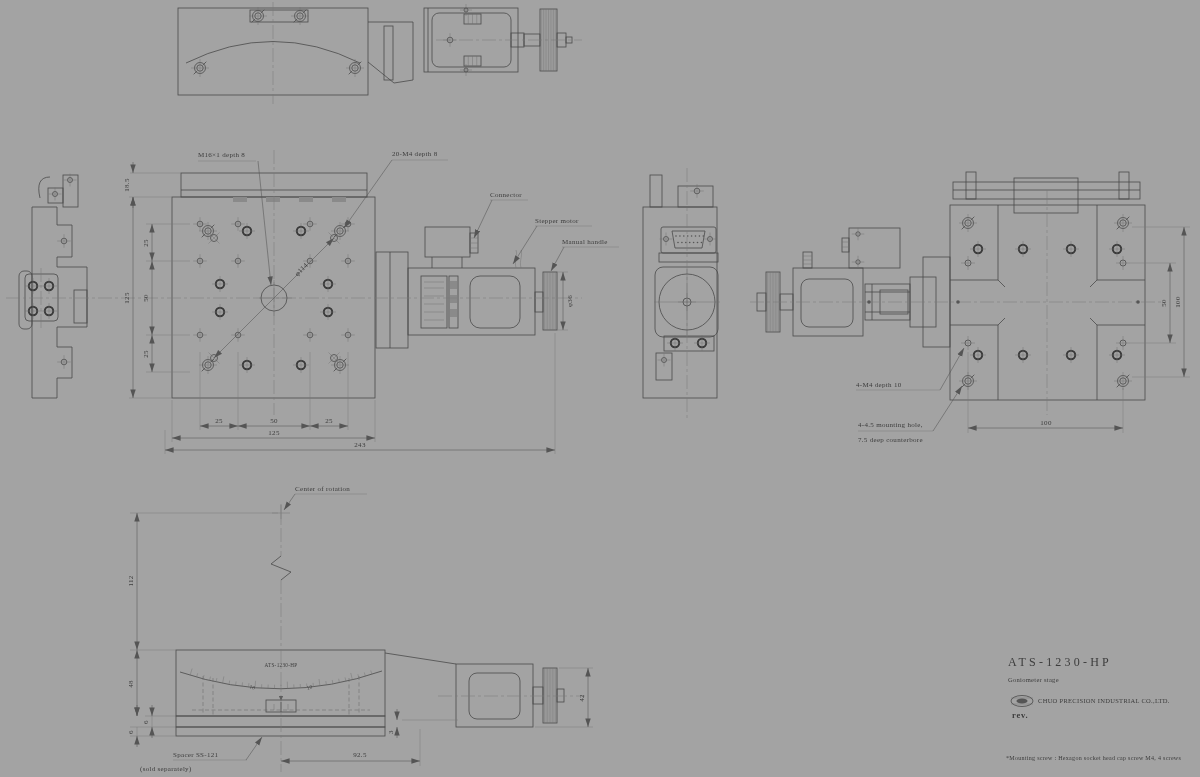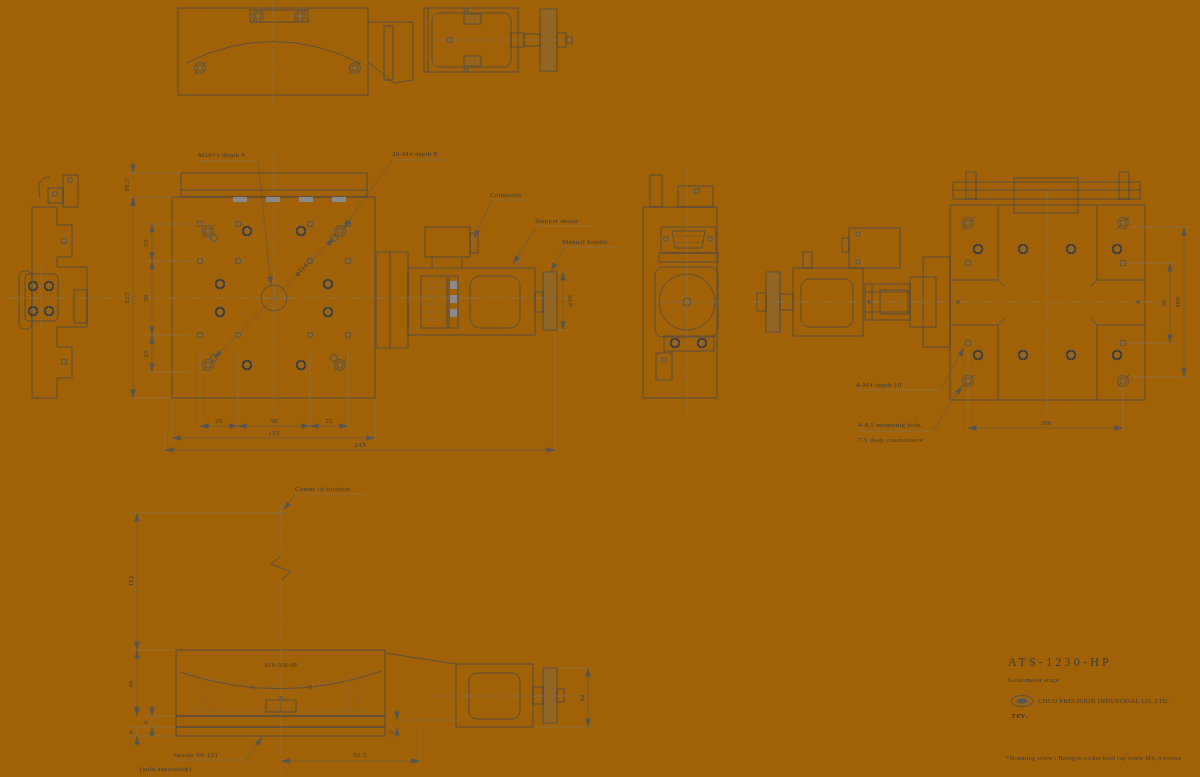--- a/index.html
+++ b/index.html
@@ -1,16 +1,16 @@
 <!DOCTYPE html>
 <html><head>
 <meta charset="utf-8">
 <style>
   html,body{margin:0;padding:0;background:#ffffff;}
-  .page{width:1200px;height:777px;position:relative;background:#a16207;overflow:hidden;}
+  .page{width:1200px;height:777px;position:relative;background:#a3a3a3;overflow:hidden;}
   svg{display:block;}
   svg text{fill:#3c3c3c;font-family:"Liberation Serif","DejaVu Serif",serif;letter-spacing:.3px;}
   .t7{font-size:7px;}
   .t65{font-size:6.5px;}
   .t6{font-size:6px;}
   .t5{font-size:5.2px;}
   .ttl{font-size:12px;letter-spacing:3.2px;}
   .rev{font-size:8.5px;font-weight:bold;letter-spacing:.8px;}
   .mid{text-anchor:middle;}
   .ln{stroke:#4a4a4a;stroke-width:.8;fill:none;}

